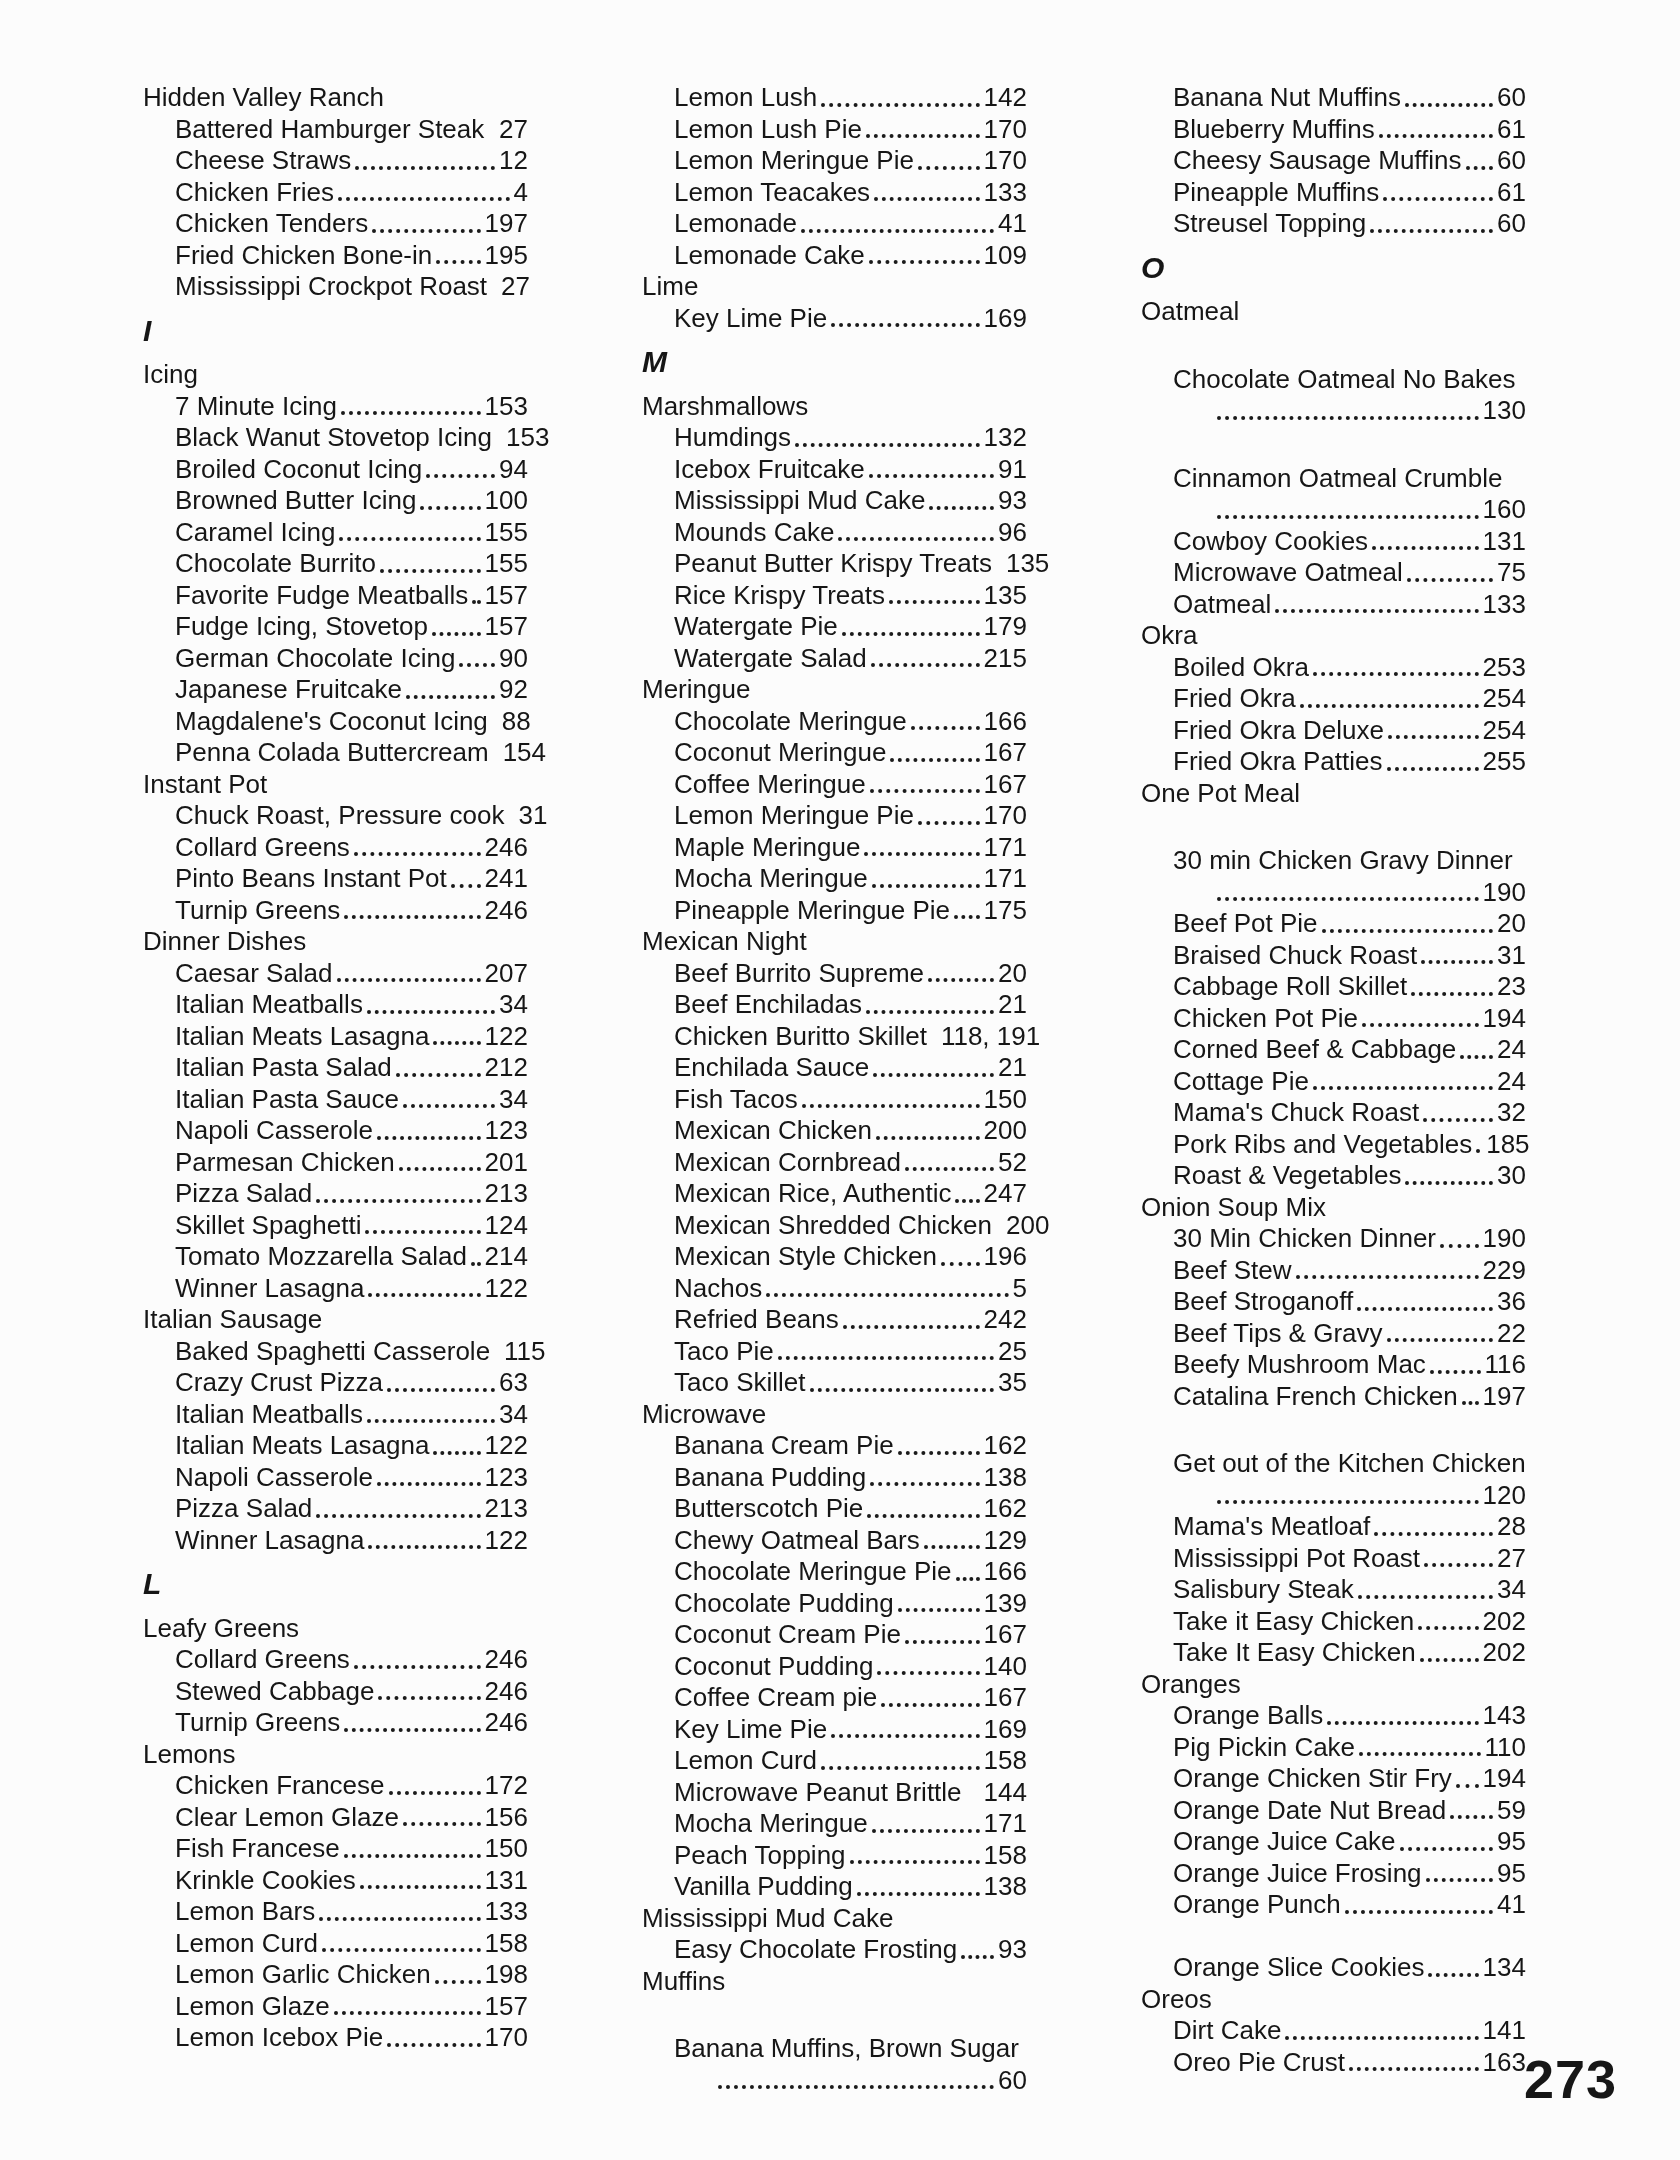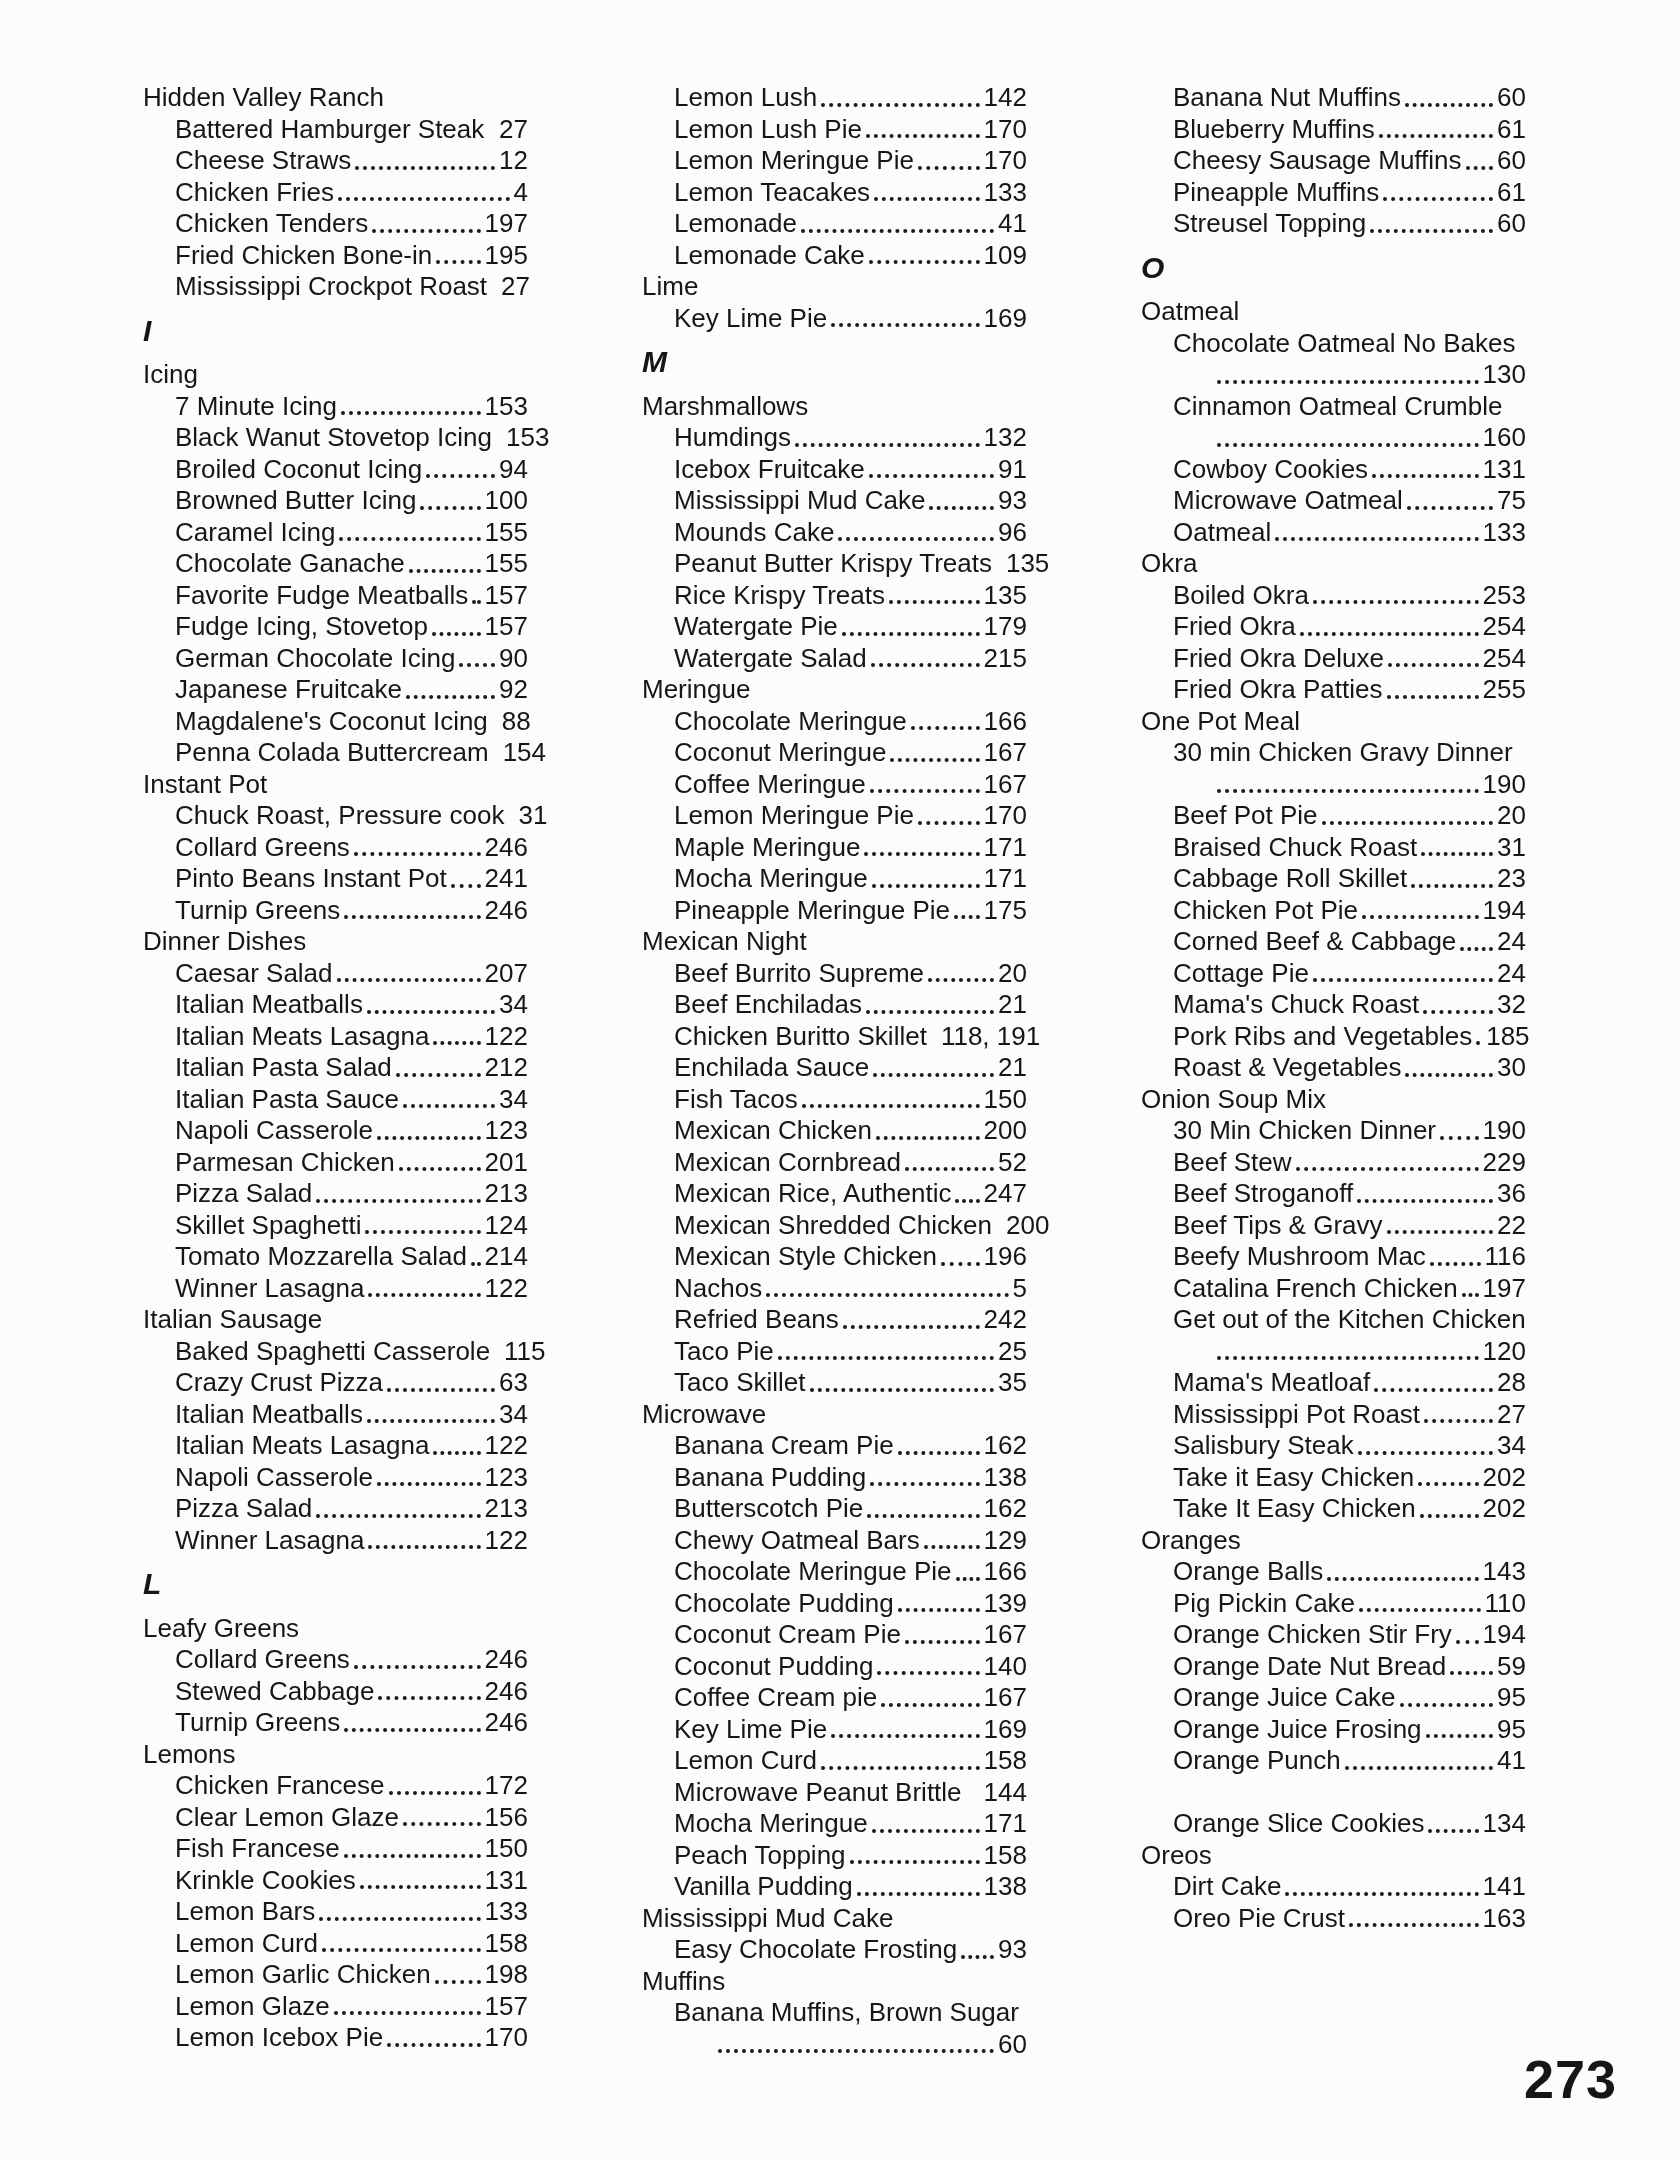--- a/index.html
+++ b/index.html
@@ -25,21 +25,21 @@
     font-size:30px;line-height:31.5px;
     font-style:italic;font-weight:bold;
     margin:12px 0 13px 0;
   }
   .entry{
     display:flex;align-items:flex-end;
     margin-left:32px;
     font-size:26px;line-height:31.5px;
     height:31.5px;
   }
-  .entry.labelonly{display:block;white-space:nowrap;}
+  .entry.labelonly{display:block;white-space:nowrap;margin-top:36px;}
   .entry.wrapline{margin-left:72px;}
   .lbl{white-space:pre;flex:0 0 auto;}
   .pg{white-space:pre;flex:0 0 auto;}
   .dots{
     flex:1 1 0;min-width:6px;
     border-bottom:4px dotted #1b1b1b;
     margin:0 4px 7px 4px;
     height:0;align-self:flex-end;
   }
   .dots.nodots{border-bottom:none;}
@@ -108,21 +108,21 @@
           <span class="lbl">Browned Butter Icing</span>
           <span class="dots"></span>
           <span class="pg">100</span>
         </div>
         <div class="entry">
           <span class="lbl">Caramel Icing</span>
           <span class="dots"></span>
           <span class="pg">155</span>
         </div>
         <div class="entry">
-          <span class="lbl">Chocolate Ganache</span>
+          <span class="lbl">Chocolate Burrito</span>
           <span class="dots"></span>
           <span class="pg">155</span>
         </div>
         <div class="entry">
           <span class="lbl">Favorite Fudge Meatballs</span>
           <span class="dots"></span>
           <span class="pg">157</span>
         </div>
         <div class="entry">
           <span class="lbl">Fudge Icing, Stovetop</span>

